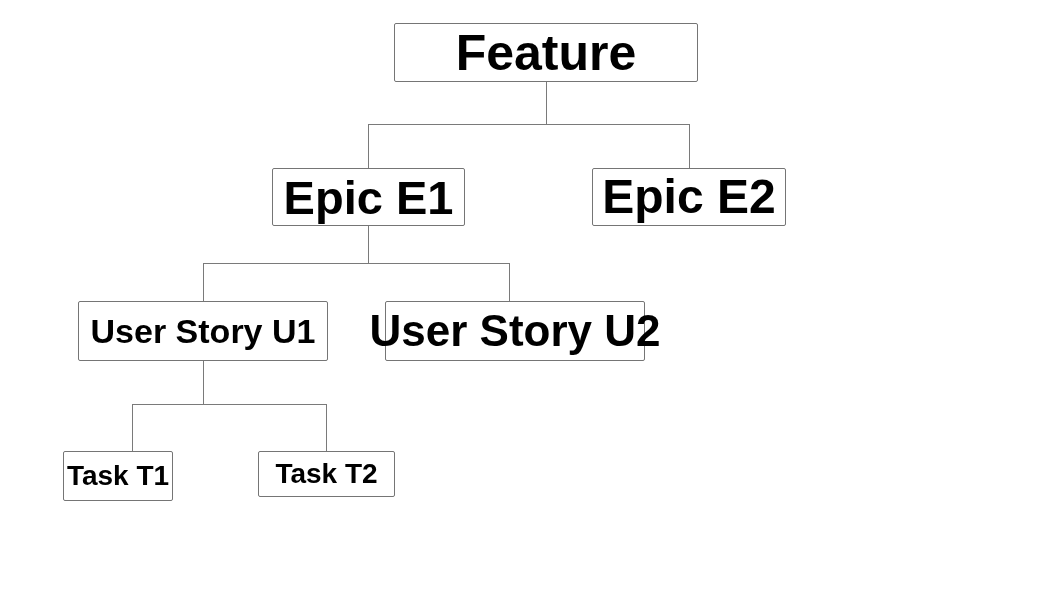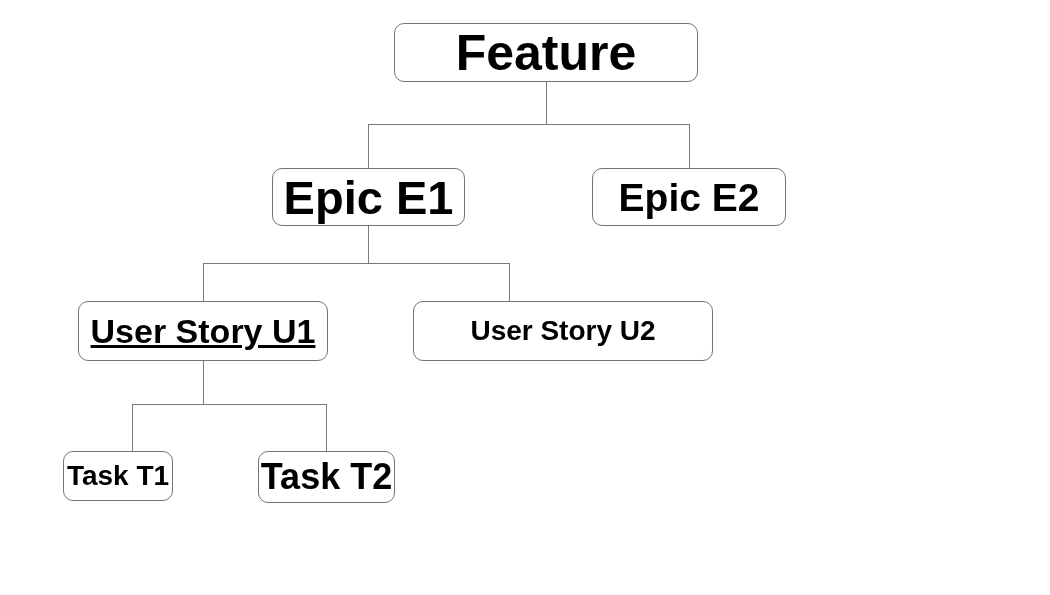--- a/index.html
+++ b/index.html
@@ -13,36 +13,36 @@
     width: 1050px;
     height: 595px;
     background: #ffffff;
     overflow: hidden;
   }
   .node {
     position: absolute;
     box-sizing: border-box;
     background: #ffffff;
     border: 1.5px solid #757575;
-    border-radius: 10px;
+    border-radius: 2px;
     display: flex;
     align-items: center;
     justify-content: center;
     font-weight: bold;
     color: #000000;
     white-space: nowrap;
     line-height: 1;
   }
   #node-feature        { left: 394px; top: 23px;  width: 304px; height: 59px; font-size: 50px; }
   #node-epic-e1        { left: 272px; top: 168px; width: 193px; height: 58px; font-size: 47px; }
-  #node-epic-e2        { left: 592px; top: 168px; width: 194px; height: 58px; font-size: 39px; }
-  #node-user-story-u1  { left: 78px;  top: 301px; width: 250px; height: 60px; font-size: 34px; text-decoration: underline; }
-  #node-user-story-u2  { left: 385px; top: 301px; width: 300px; height: 60px; font-size: 28px; margin-left: 28px; }
+  #node-epic-e2        { left: 592px; top: 168px; width: 194px; height: 58px; font-size: 48px; }
+  #node-user-story-u1  { left: 78px;  top: 301px; width: 250px; height: 60px; font-size: 34px; }
+  #node-user-story-u2  { left: 385px; top: 301px; width: 260px; height: 60px; font-size: 44px; }
   #node-task-t1        { left: 63px;  top: 451px; width: 110px; height: 50px; font-size: 28px; }
-  #node-task-t2        { left: 258px; top: 451px; width: 137px; height: 52px; font-size: 36px; }
+  #node-task-t2        { left: 258px; top: 451px; width: 137px; height: 46px; font-size: 28px; }
 
   .vline, .hline {
     position: absolute;
     background: #7a7a7a;
   }
   .vline { width: 1px; }
   .hline { height: 1px; }
 
   
   #l1-stem   { left: 546px; top: 82px;  height: 42px; }

